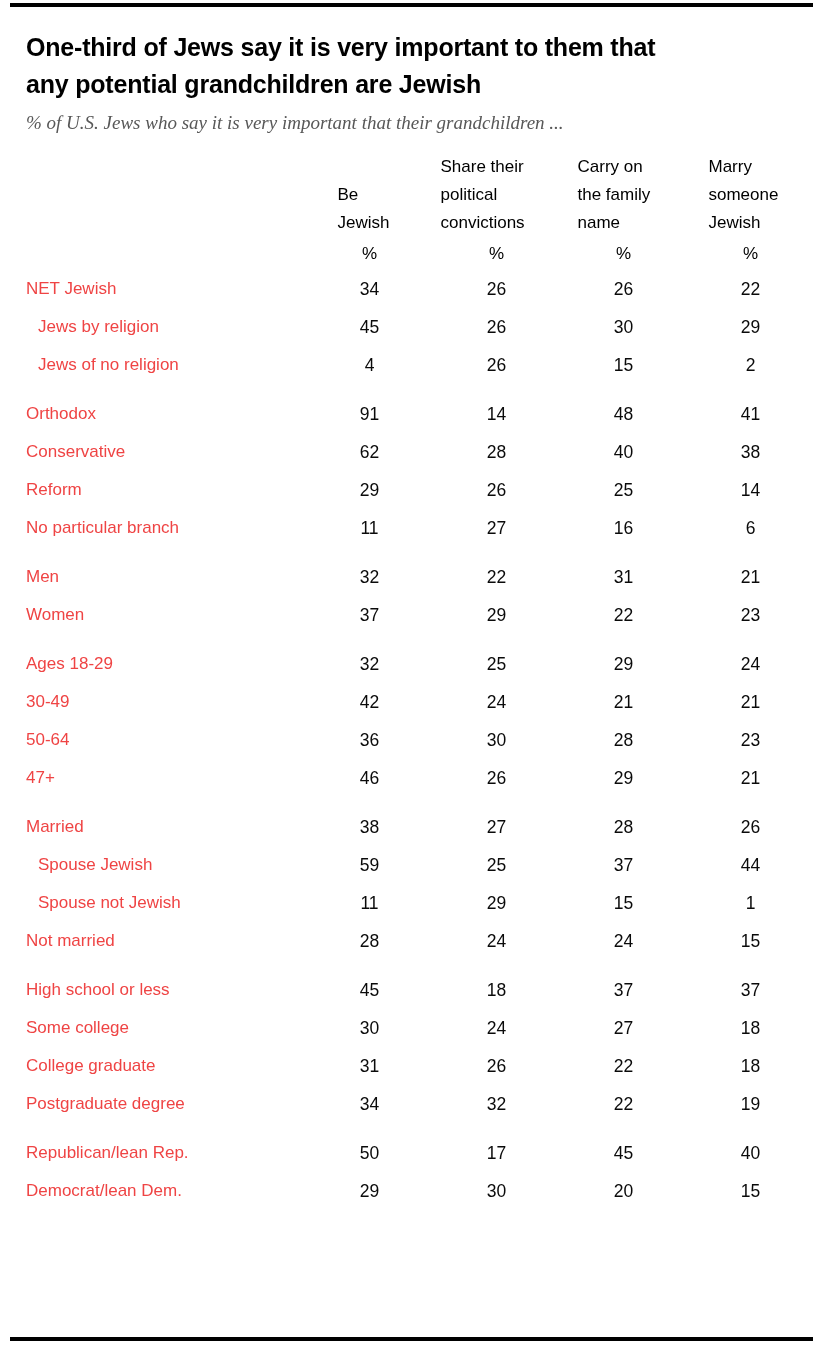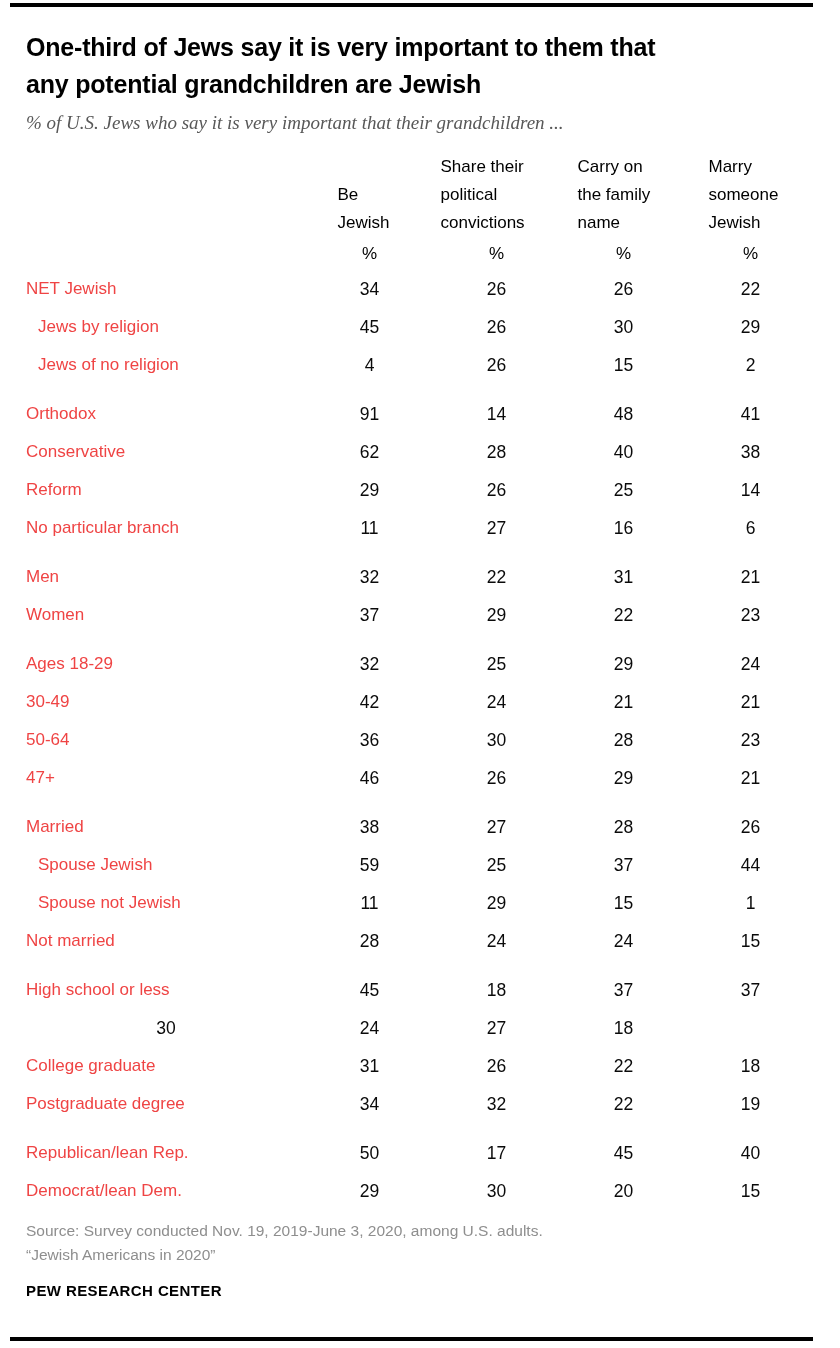--- a/index.html
+++ b/index.html
@@ -225,20 +225,21 @@
     <div class="cell-value">15</div>
   </div>
         <div class="grid-row data-row group-start">
     <div class="row-label">High school or less</div>
     <div class="cell-value">45</div>
     <div class="cell-value">18</div>
     <div class="cell-value">37</div>
     <div class="cell-value">37</div>
   </div>
         <div class="grid-row data-row">
+    <div class="row-label">Some college</div>
     <div class="cell-value">30</div>
     <div class="cell-value">24</div>
     <div class="cell-value">27</div>
     <div class="cell-value">18</div>
   </div>
         <div class="grid-row data-row">
     <div class="row-label">College graduate</div>
     <div class="cell-value">31</div>
     <div class="cell-value">26</div>
     <div class="cell-value">22</div>
@@ -262,23 +263,16 @@
     <div class="row-label">Democrat/lean Dem.</div>
     <div class="cell-value">29</div>
     <div class="cell-value">30</div>
     <div class="cell-value">20</div>
     <div class="cell-value">15</div>
   </div>
       </div>
 
   </div>
 
-  <div class="footer">
-    <div class="source-text">
-      <div>Source: Survey conducted Nov. 19, 2019-June 3, 2020, among U.S. adults.</div>
-      <div>“Jewish Americans in 2020”</div>
-    </div>
-    <div class="brand">PEW RESEARCH CENTER</div>
-  </div>
 
 </div>
 
 <div class="rule rule-bottom"></div>
 
 </body></html>

